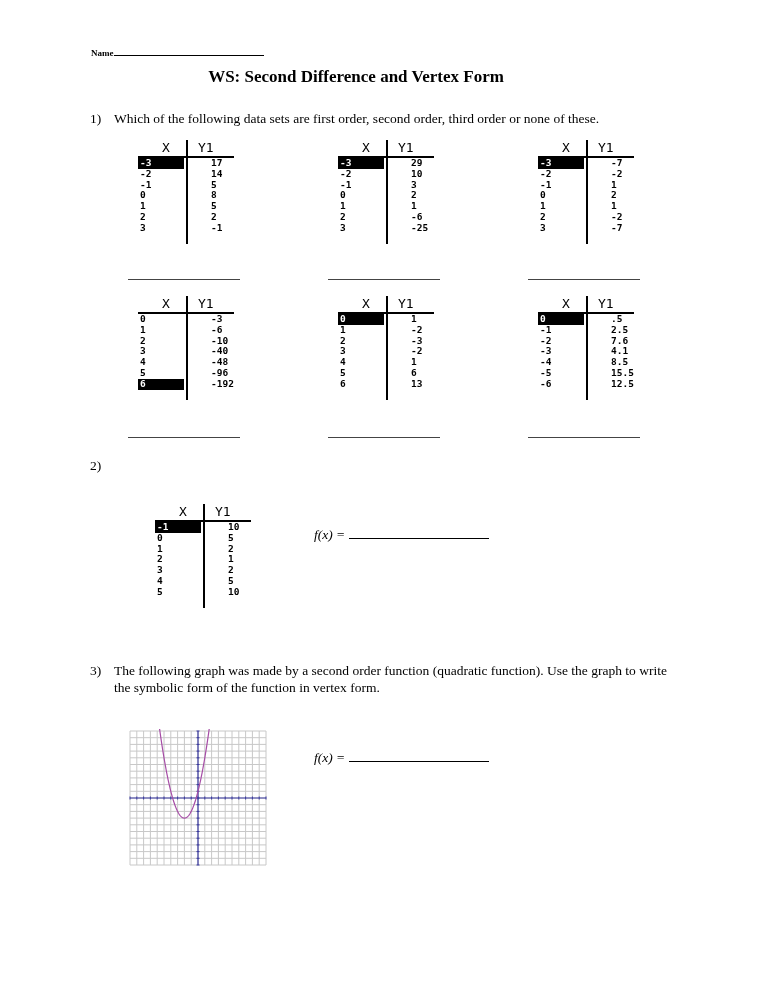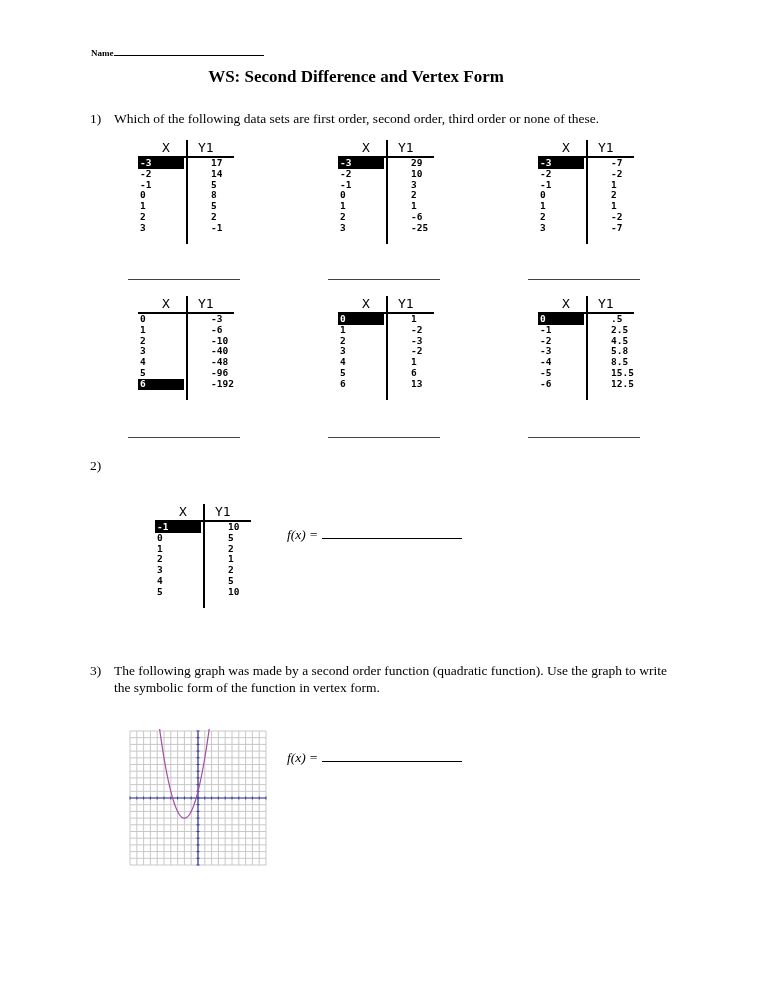--- a/index.html
+++ b/index.html
@@ -15,21 +15,21 @@
   .calc { position:absolute; width:96px; font-family:"DejaVu Sans Mono", monospace; }
   .calc .hdr { position:relative; height:16px; border-bottom:2px solid #000; }
   .calc .hx { position:absolute; left:10px; width:36px; text-align:center; font-size:13px; top:0; }
   .calc .hy { position:absolute; left:60px; font-size:13px; top:0; }
   .calc .vline { position:absolute; left:48px; top:0; width:2px; height:104px; background:#000; }
   .calc .rows { position:relative; }
   .calc .row { position:relative; height:10.8px; font-size:9.5px; line-height:10.8px; font-weight:bold; }
   .calc .cx { position:absolute; left:0; width:44px; padding-left:2px; }
   .calc .cx.sel { background:#000; color:#fff; }
   .calc .cy { position:absolute; left:73px; }
-  .fx { font-size:13.5px; font-style:normal; }
+  .fx { font-size:13.5px; font-style:normal;margin-left:27px; }
   .fx .it { font-style:italic; }
   .fx .blank { display:inline-block; width:140px; border-bottom:1px solid #000; height:10px; vertical-align:baseline; margin-left:4px; }
 </style>
 </head>
 <body>
 
 <div class="abs name-line">
   <span>Name</span><span class="blank"></span>
 </div>
 <div class="abs title">WS: Second Difference and Vertex Form</div>
@@ -240,25 +240,25 @@
         <div class="row">
           <span class="cx sel">0</span>
           <span class="cy">.5</span>
         </div>
         <div class="row">
           <span class="cx">-1</span>
           <span class="cy">2.5</span>
         </div>
         <div class="row">
           <span class="cx">-2</span>
-          <span class="cy">4.5</span>
+          <span class="cy">7.6</span>
         </div>
         <div class="row">
           <span class="cx">-3</span>
-          <span class="cy">5.8</span>
+          <span class="cy">4.1</span>
         </div>
         <div class="row">
           <span class="cx">-4</span>
           <span class="cy">8.5</span>
         </div>
         <div class="row">
           <span class="cx">-5</span>
           <span class="cy">15.5</span>
         </div>
         <div class="row">

